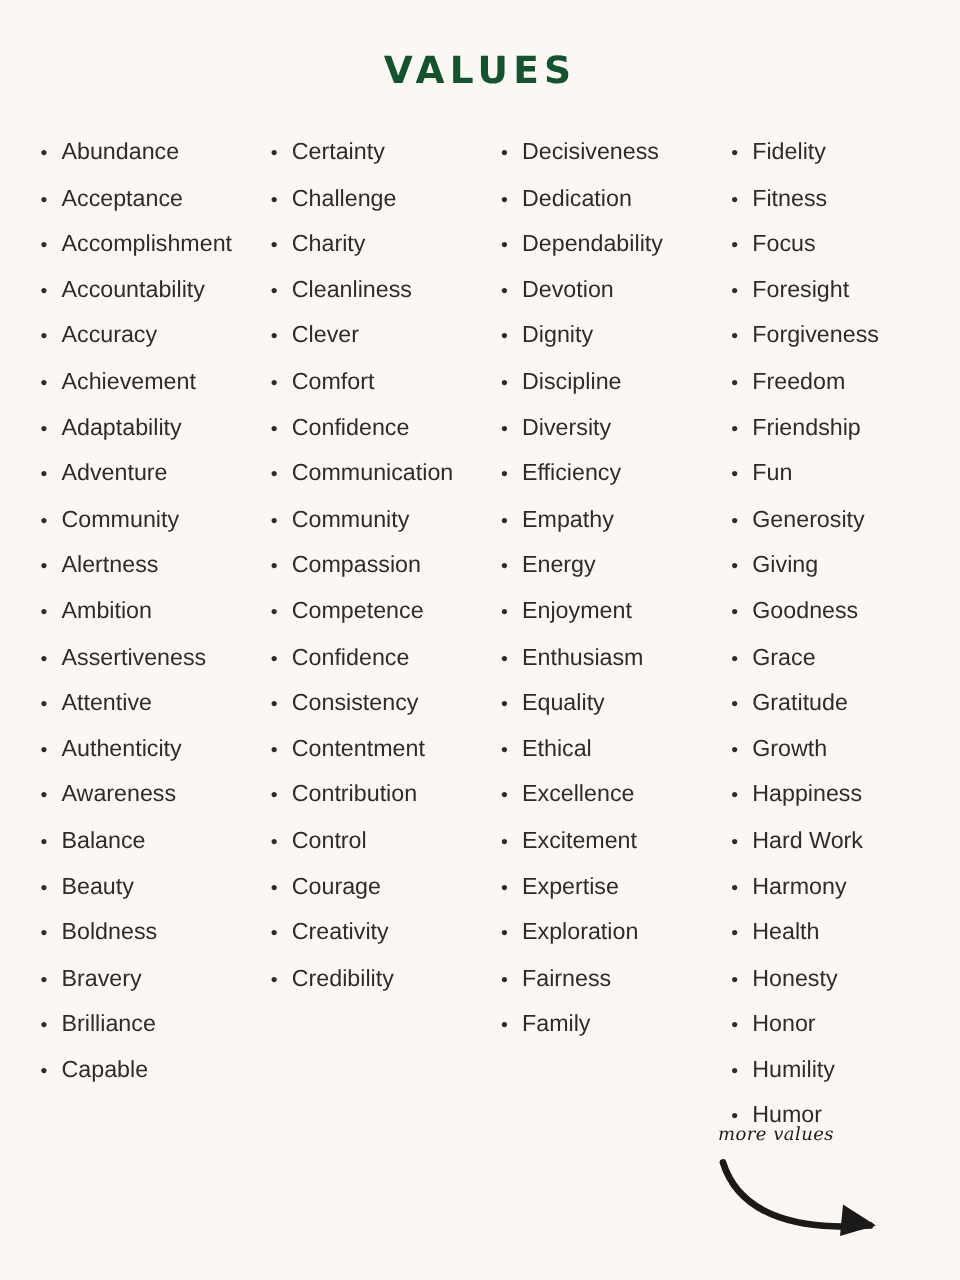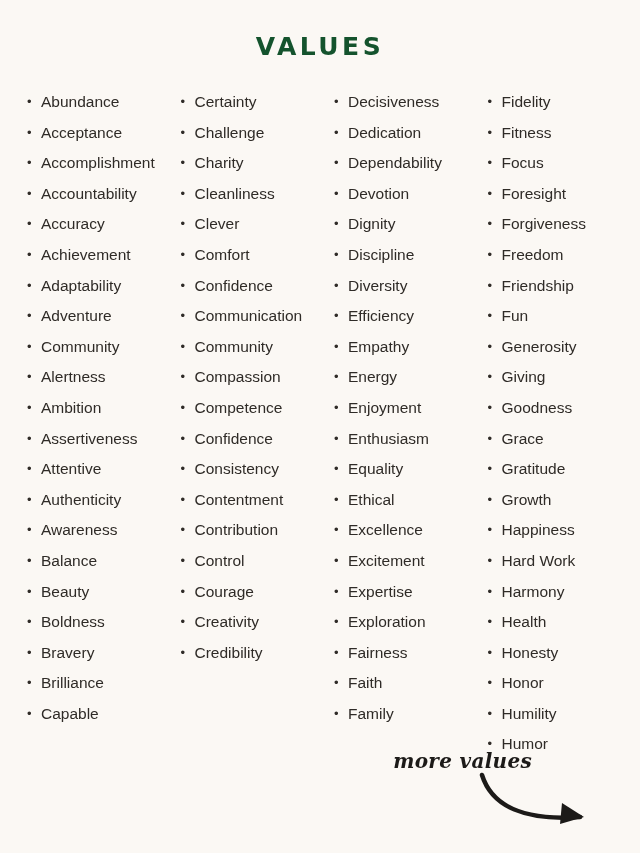--- a/index.html
+++ b/index.html
@@ -68,24 +68,24 @@
   }
   .footer {
     position: absolute;
     right: 34px;
     bottom: 24px;
     width: 230px;
     height: 80px;
   }
   .more-label {
     position: absolute;
-    right: 74px;
+    right: 50px;
     top: 0;
-    font-size: 20px;
-    font-weight: bold;
+    font-size: 12px;
+    font-weight: normal;
     font-style: italic;
     color: #1c1a18;
     font-family: "DejaVu Serif", serif;
     letter-spacing: 0.3px;
     white-space: nowrap;
   }
   .arrow-svg {
     position: absolute;
     right: 0;
     top: 18px;
@@ -164,21 +164,20 @@
         <li>Energy</li>
         <li>Enjoyment</li>
         <li>Enthusiasm</li>
         <li>Equality</li>
         <li>Ethical</li>
         <li>Excellence</li>
         <li>Excitement</li>
         <li>Expertise</li>
         <li>Exploration</li>
         <li>Fairness</li>
-        <li>Faith</li>
         <li>Family</li>
       </ul>
     </div>
 
     <div class="col">
       <ul class="list">
         <li>Fidelity</li>
         <li>Fitness</li>
         <li>Focus</li>
         <li>Foresight</li>

